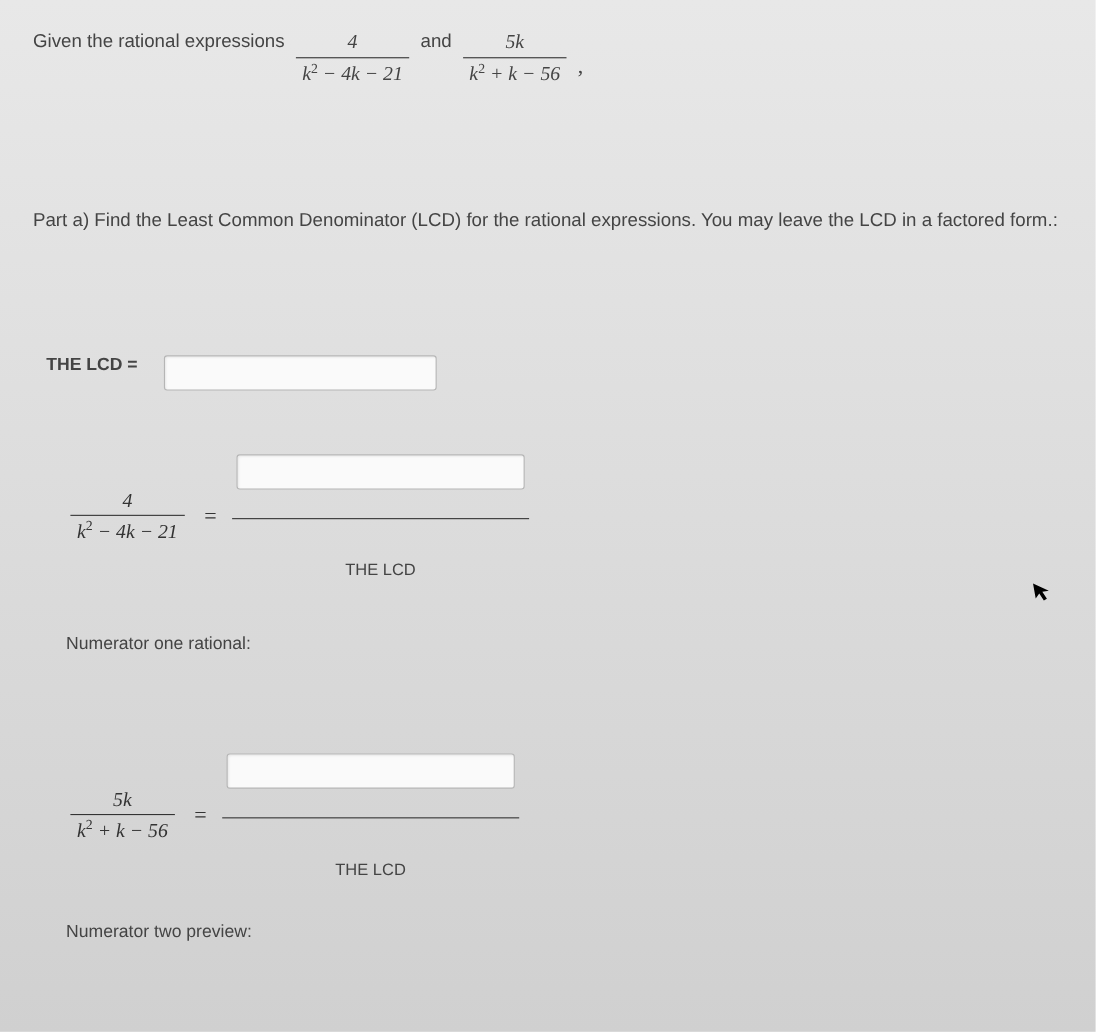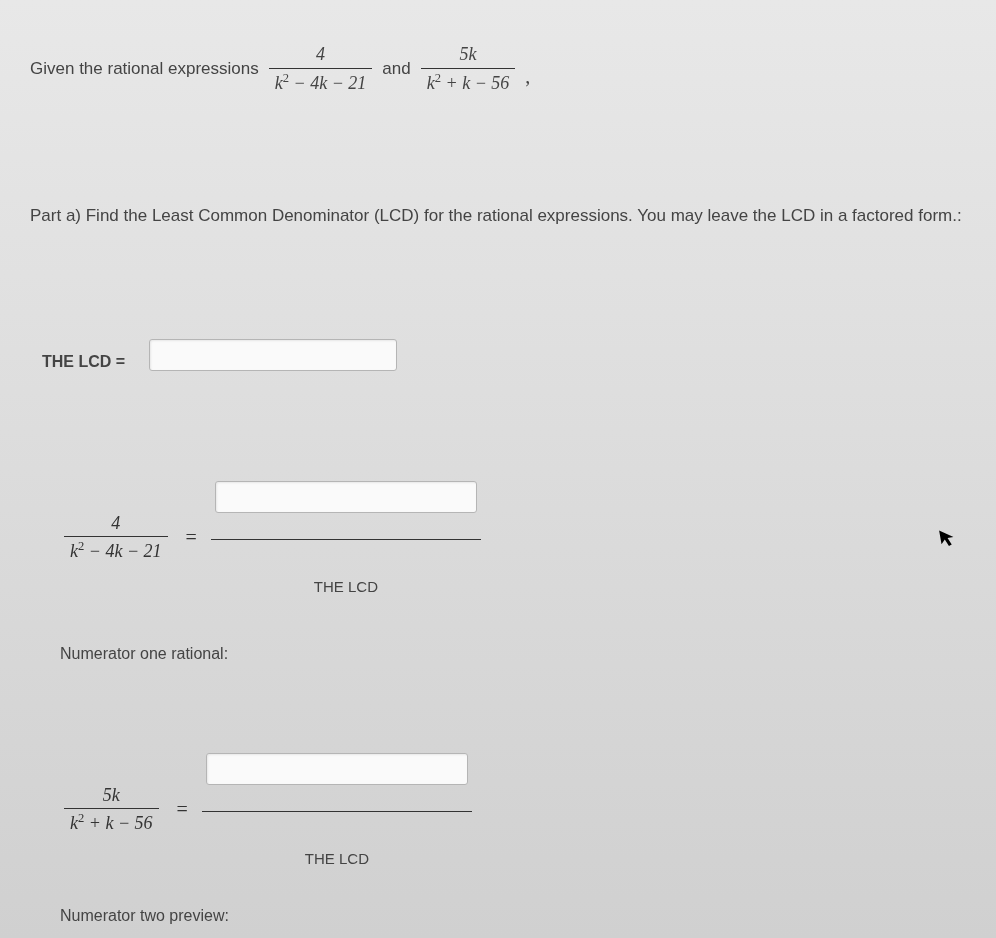--- a/index.html
+++ b/index.html
@@ -12,25 +12,24 @@
     height: 938px;
     overflow: hidden;
     position: relative;
     color: #333;
   }
   .page {
     padding: 20px 30px;
   }
   .intro {
     display: flex;
-    align-items: center;
     gap: 6px;
     font-size: 17px;
     color: #444;
-    margin-top: 24px;
+    margin-top: 8px;
     margin-bottom: 110px;
   }
   .frac {
     display: inline-flex;
     flex-direction: column;
     align-items: center;
     vertical-align: middle;
     font-family: 'Times New Roman', serif;
     font-style: italic;
     font-size: 18px;
@@ -49,23 +48,23 @@
     margin-bottom: 6px;
   }
   .part-text {
     font-size: 17px;
     color: #444;
     line-height: 1.45;
     margin-bottom: 110px;
   }
   .lcd-row {
     display: flex;
-    align-items: flex-end;
+    align-items: flex-start;
     gap: 24px;
-    margin-bottom: 110px;
+    margin-bottom: 58px;
     margin-left: 12px;
   }
   .lcd-label {
     font-size: 16px;
     font-weight: bold;
     color: #444;
   }
   input.answer {
     height: 32px;
     border: 1px solid #b5b5b5;

